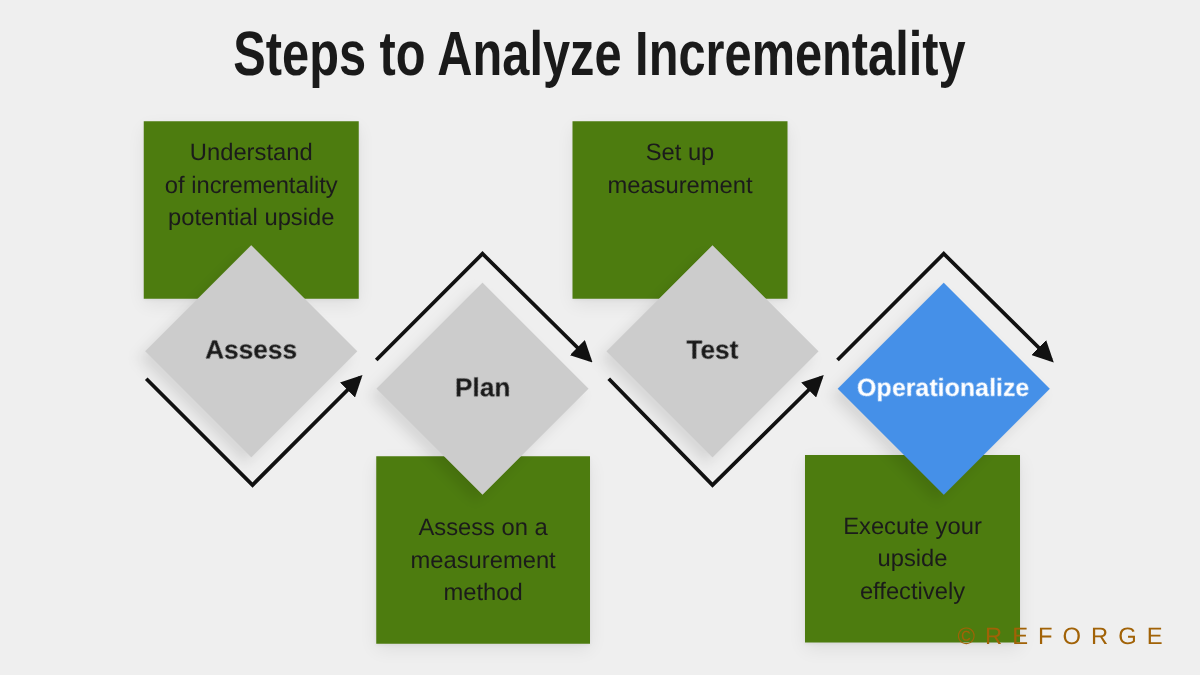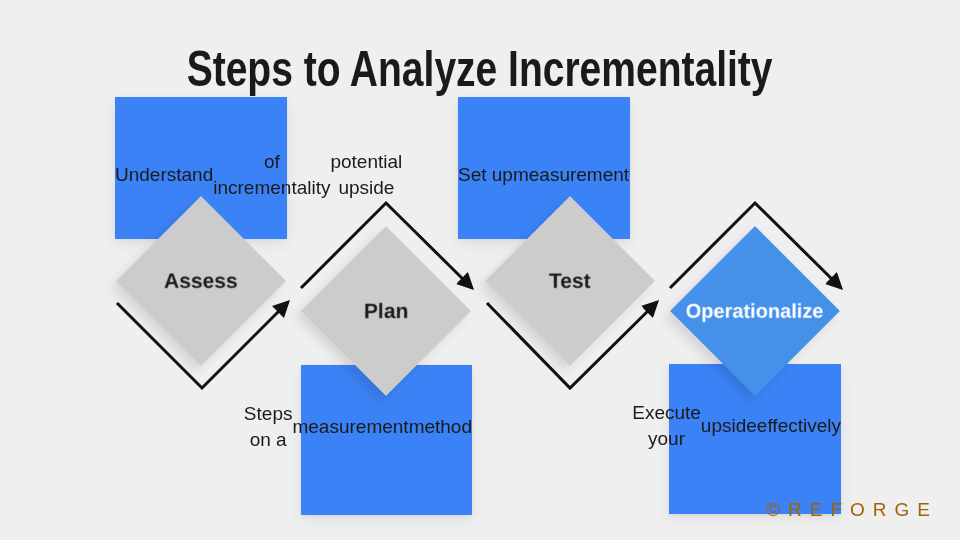--- a/index.html
+++ b/index.html
@@ -15,48 +15,47 @@
   
   .title {
     position: absolute;
     top: 16px; left: 0; right: 0;
     text-align: center;
     font-size: 50px;
     line-height: 55px;
     font-weight: bold;
     color: #1a1a1a;
     white-space: nowrap;
-    margin-top: 26px;
   }
   .title > span {
     display: inline-block;
     transform: scaleX(0.78);
     transform-origin: 50% 50%;
   }
 
   
   .note-card {
     position: absolute;
     width: 172px;
-    background: #3b82f6;
+    background: #4d7c0f;
     box-shadow: 0 5px 14px rgba(0,0,0,0.07), 0 1px 3px rgba(0,0,0,0.05);
     display: flex;
-    flex-direction: row;
+    flex-direction: column;
     align-items: center;
     color: #1b1b1b;
     font-size: 19px;
     line-height: 26px;
     text-align: center;
   }
   .note-card.top    { height: 142px; justify-content: flex-start; padding-top: 13px; box-sizing: border-box; }
   .note-card.bottom { height: 150px; justify-content: flex-end;  padding-bottom: 27px; box-sizing: border-box; }
   #note-assess { left: 115px; top: 97px; }
   #note-plan   { left: 301px; top: 365px; width: 171px; }
   #note-test   { left: 458px; top: 97px; }
-  #note-oper   { left: 669px; top: 364px; }
+  #note-oper   { left: 644px; top: 364px; }
 
   
   .diamond {
     position: absolute;
     width: 120px;
     height: 120px;
     background: #cccccc;
     transform: rotate(45deg);
     display: flex;
     align-items: center;
@@ -110,21 +109,21 @@
   <div class="title">
     <span>Steps to Analyze Incrementality</span>
   </div>
 
   <div class="note-card top" id="note-assess">
     <span>Understand</span>
     <span>of incrementality</span>
     <span>potential upside</span>
   </div>
   <div class="note-card bottom" id="note-plan">
-    <span>Steps on a</span>
+    <span>Assess on a</span>
     <span>measurement</span>
     <span>method</span>
   </div>
   <div class="note-card top" id="note-test">
     <span>Set up</span>
     <span>measurement</span>
   </div>
   <div class="note-card bottom" id="note-oper">
     <span>Execute your</span>
     <span>upside</span>

